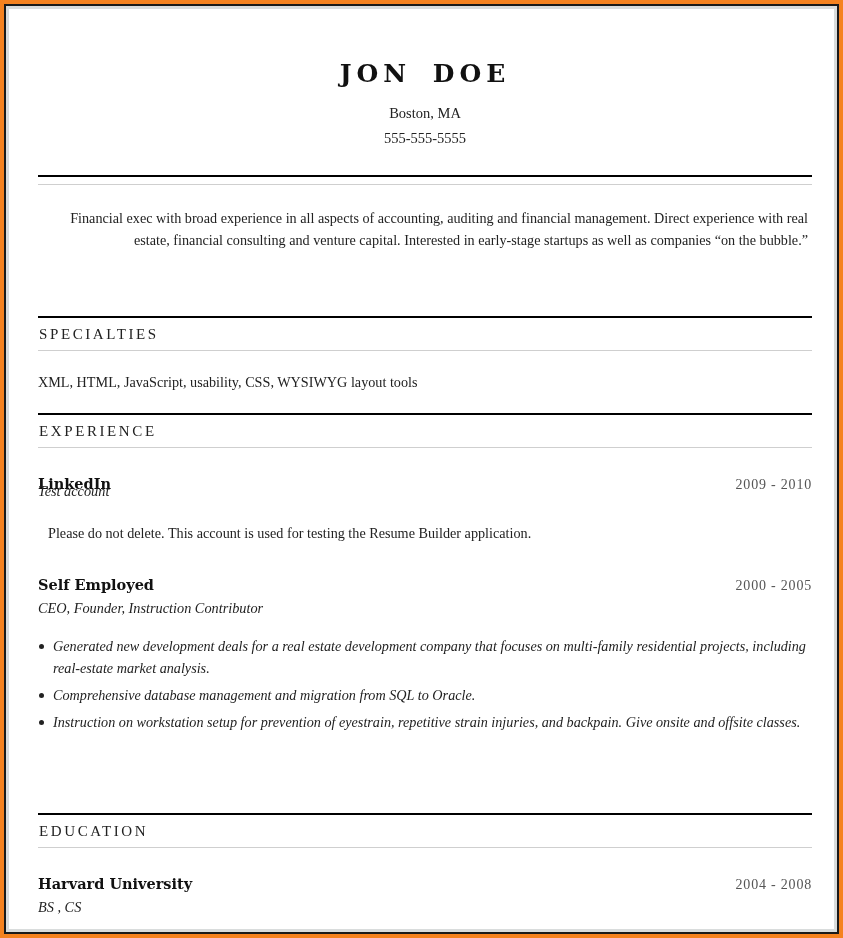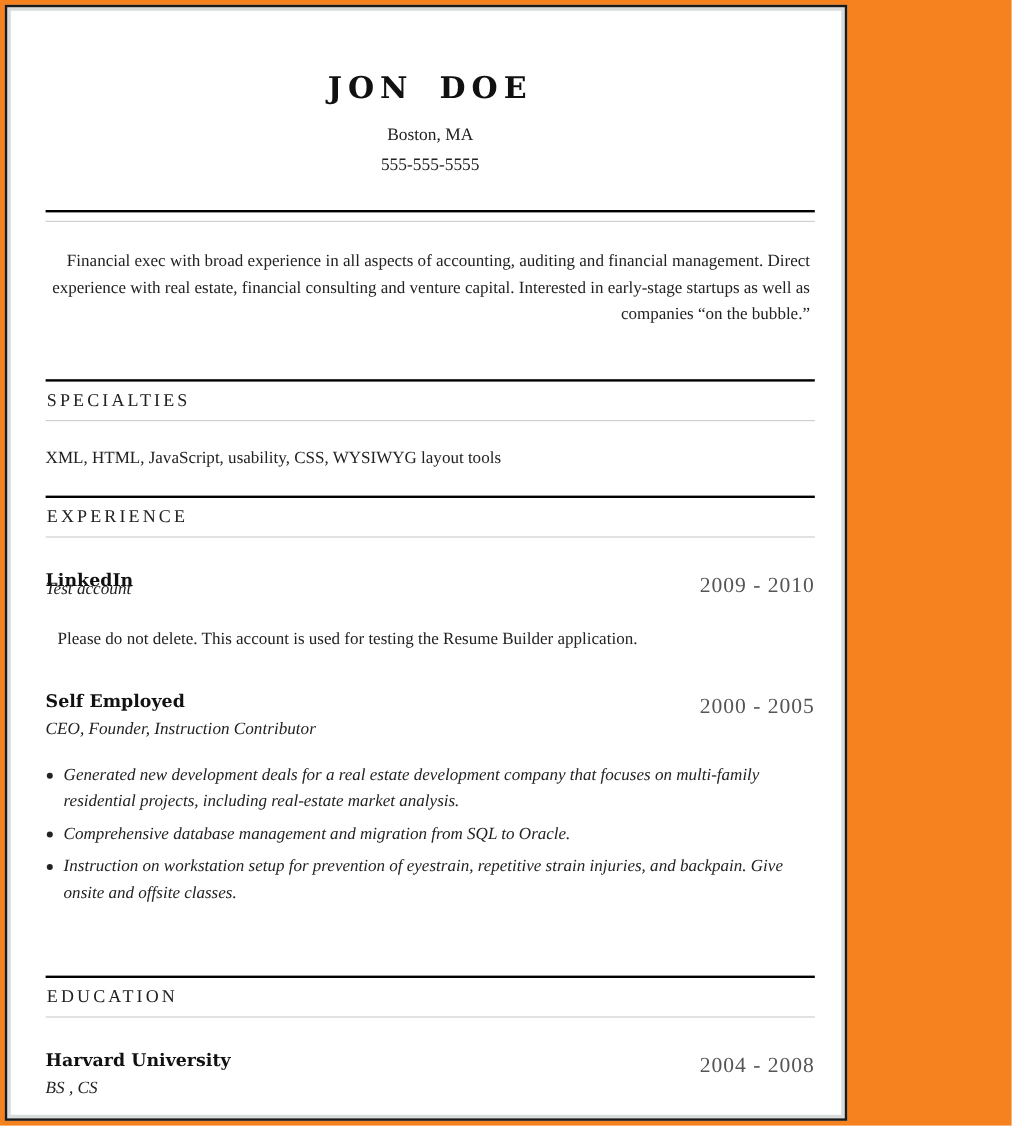--- a/index.html
+++ b/index.html
@@ -3,21 +3,21 @@
 <meta charset="utf-8">
 <style>
   html, body { margin:0; padding:0; }
   body {
     width:843px; height:938px; overflow:hidden;
     background:#f5821f;
     font-family:"DejaVu Serif", "Liberation Serif", serif;
     color:#222;
   }
   .frame {
-    position:absolute; left:4px; top:4px; width:702px; height:930px;
+    position:absolute; left:4px; top:4px; width:835px; height:930px;
     box-sizing:border-box;
     border:2px solid #1a1a1a;
     background:#d9dcdc;
   }
   .page {
     position:absolute; left:3px; top:3px; right:3px; bottom:3px;
     background:#ffffff;
   }
   .content {
     position:absolute; left:29px; right:22px; top:0;
@@ -49,21 +49,21 @@
     font-family:"Liberation Serif", serif; font-size:14.2px; line-height:22px;
     color:#222;
   }
   .row { position:absolute; left:0; right:0; }
   .org {
     position:absolute; left:0;
     font-family:"DejaVu Serif", serif; font-weight:bold; font-size:14.5px; color:#111;
   }
   .dates {
     position:absolute; right:0;
-    font-family:"Liberation Serif", serif; font-size:18px; color:#555; letter-spacing:0.8px;
+    font-family:"Liberation Serif", serif; font-size:14px; color:#555; letter-spacing:0.8px;
   }
   .role {
     position:absolute; left:0;
     font-family:"Liberation Serif", serif; font-style:italic; font-size:14.3px; color:#222;
   }
   ul.bullets { list-style:none; margin:0; padding:0;font-style:italic; }
   ul.bullets li {
     position:relative; padding-left:15px; margin-bottom:5px;
     font-family:"Liberation Serif", serif; font-size:14.2px; line-height:22px; color:#222;
   }

